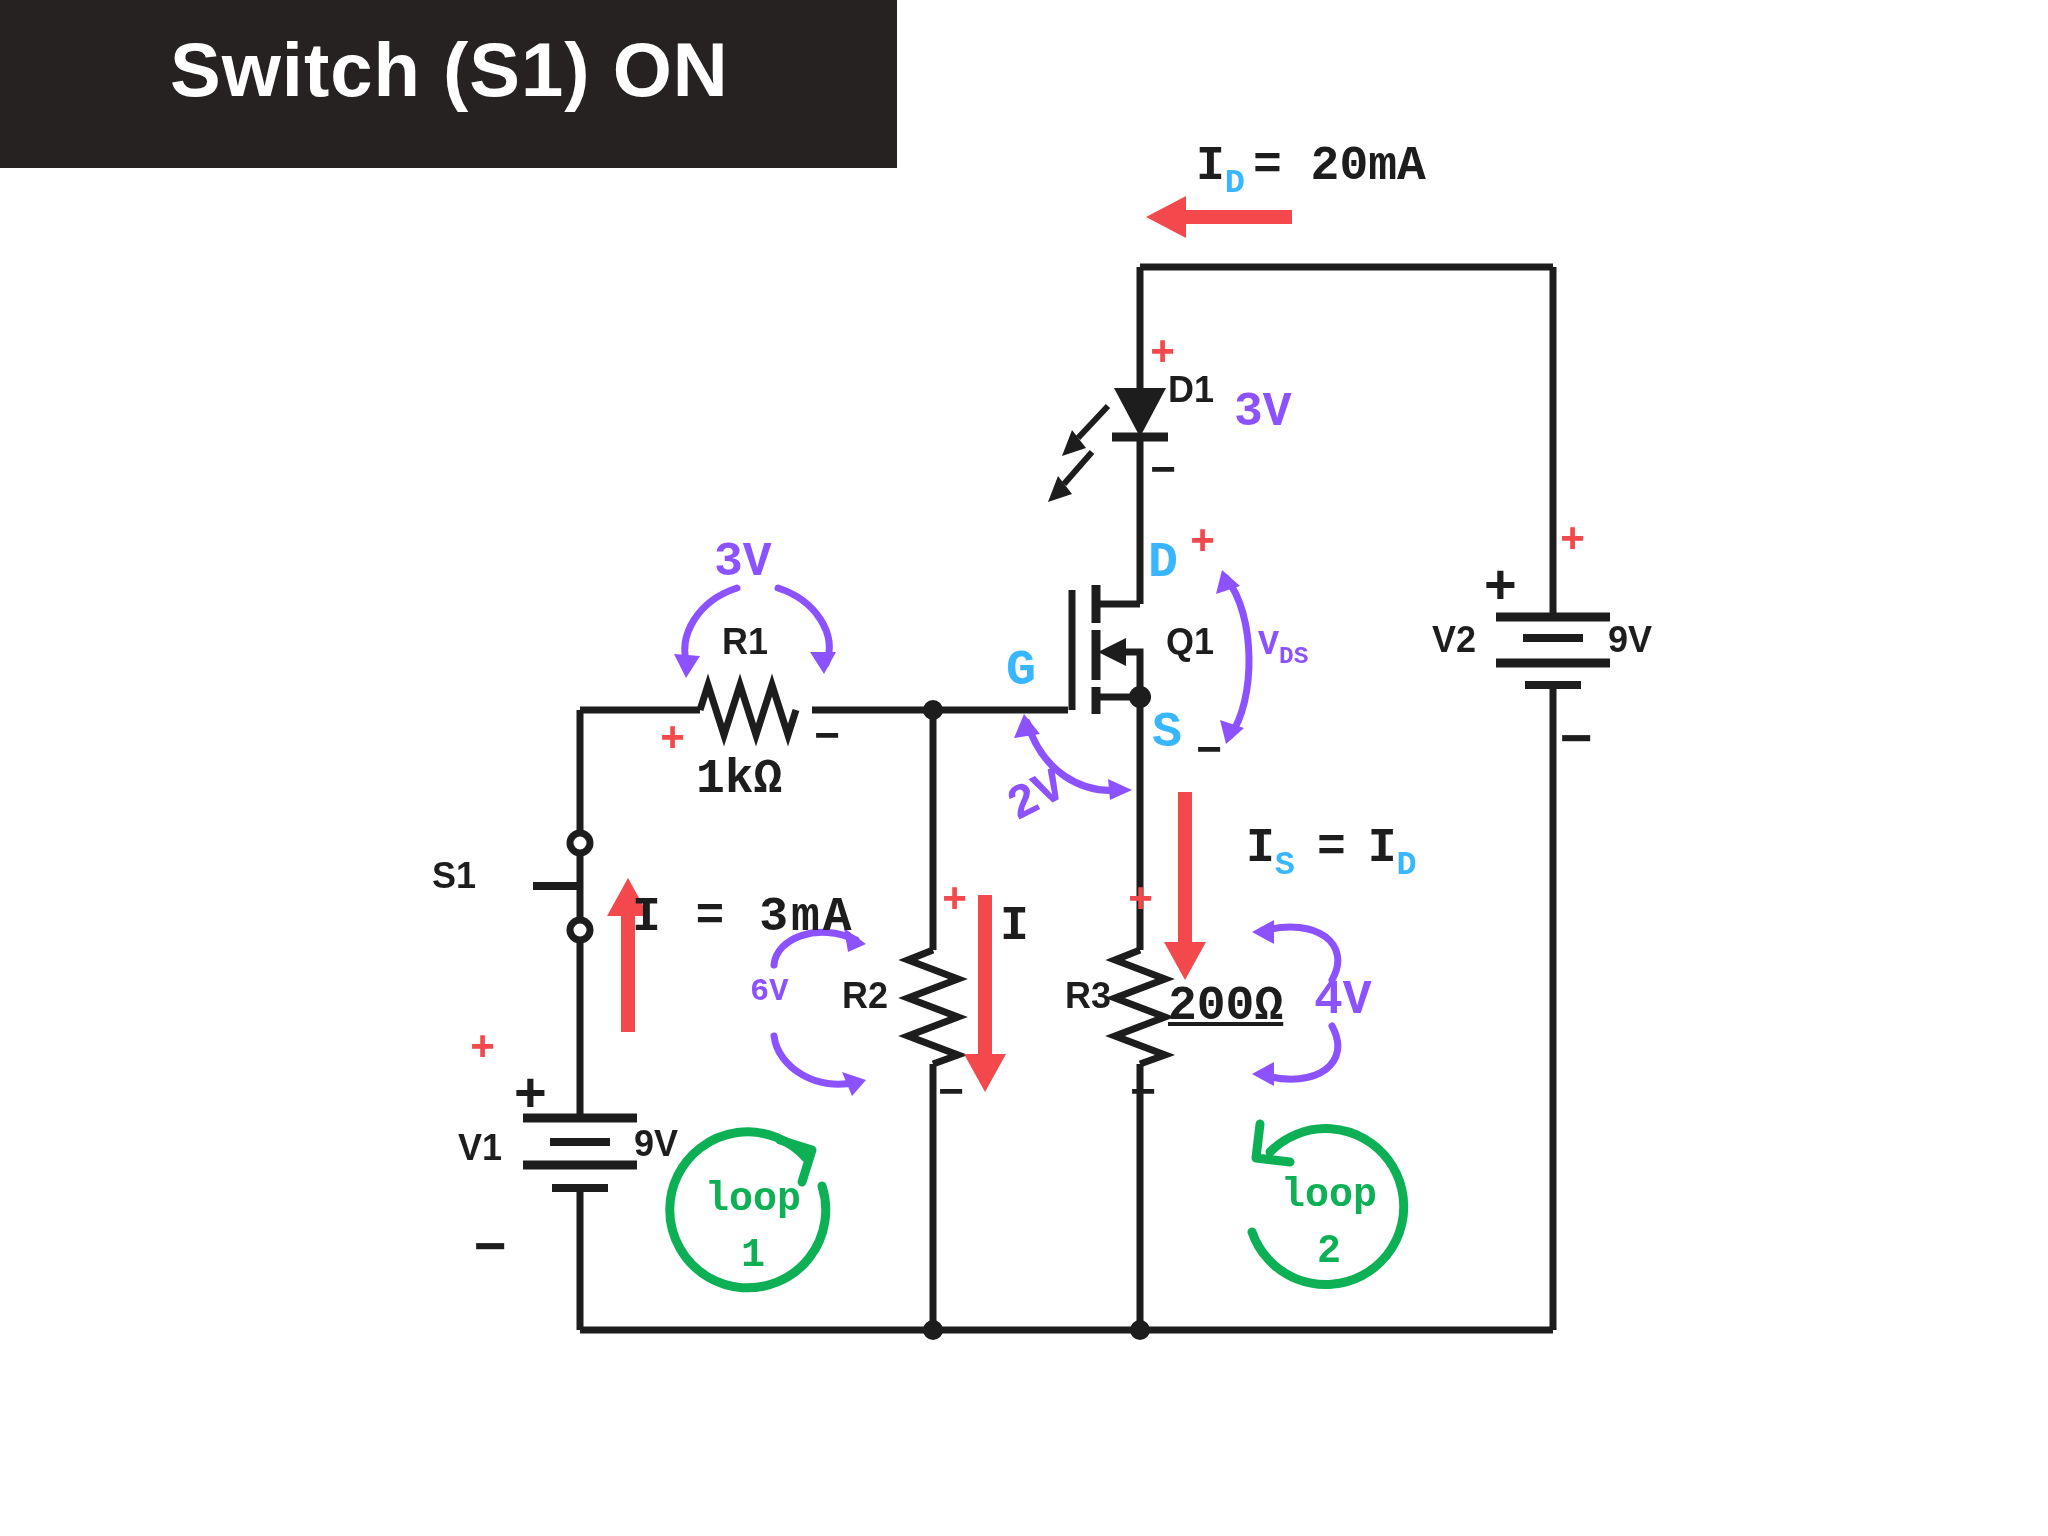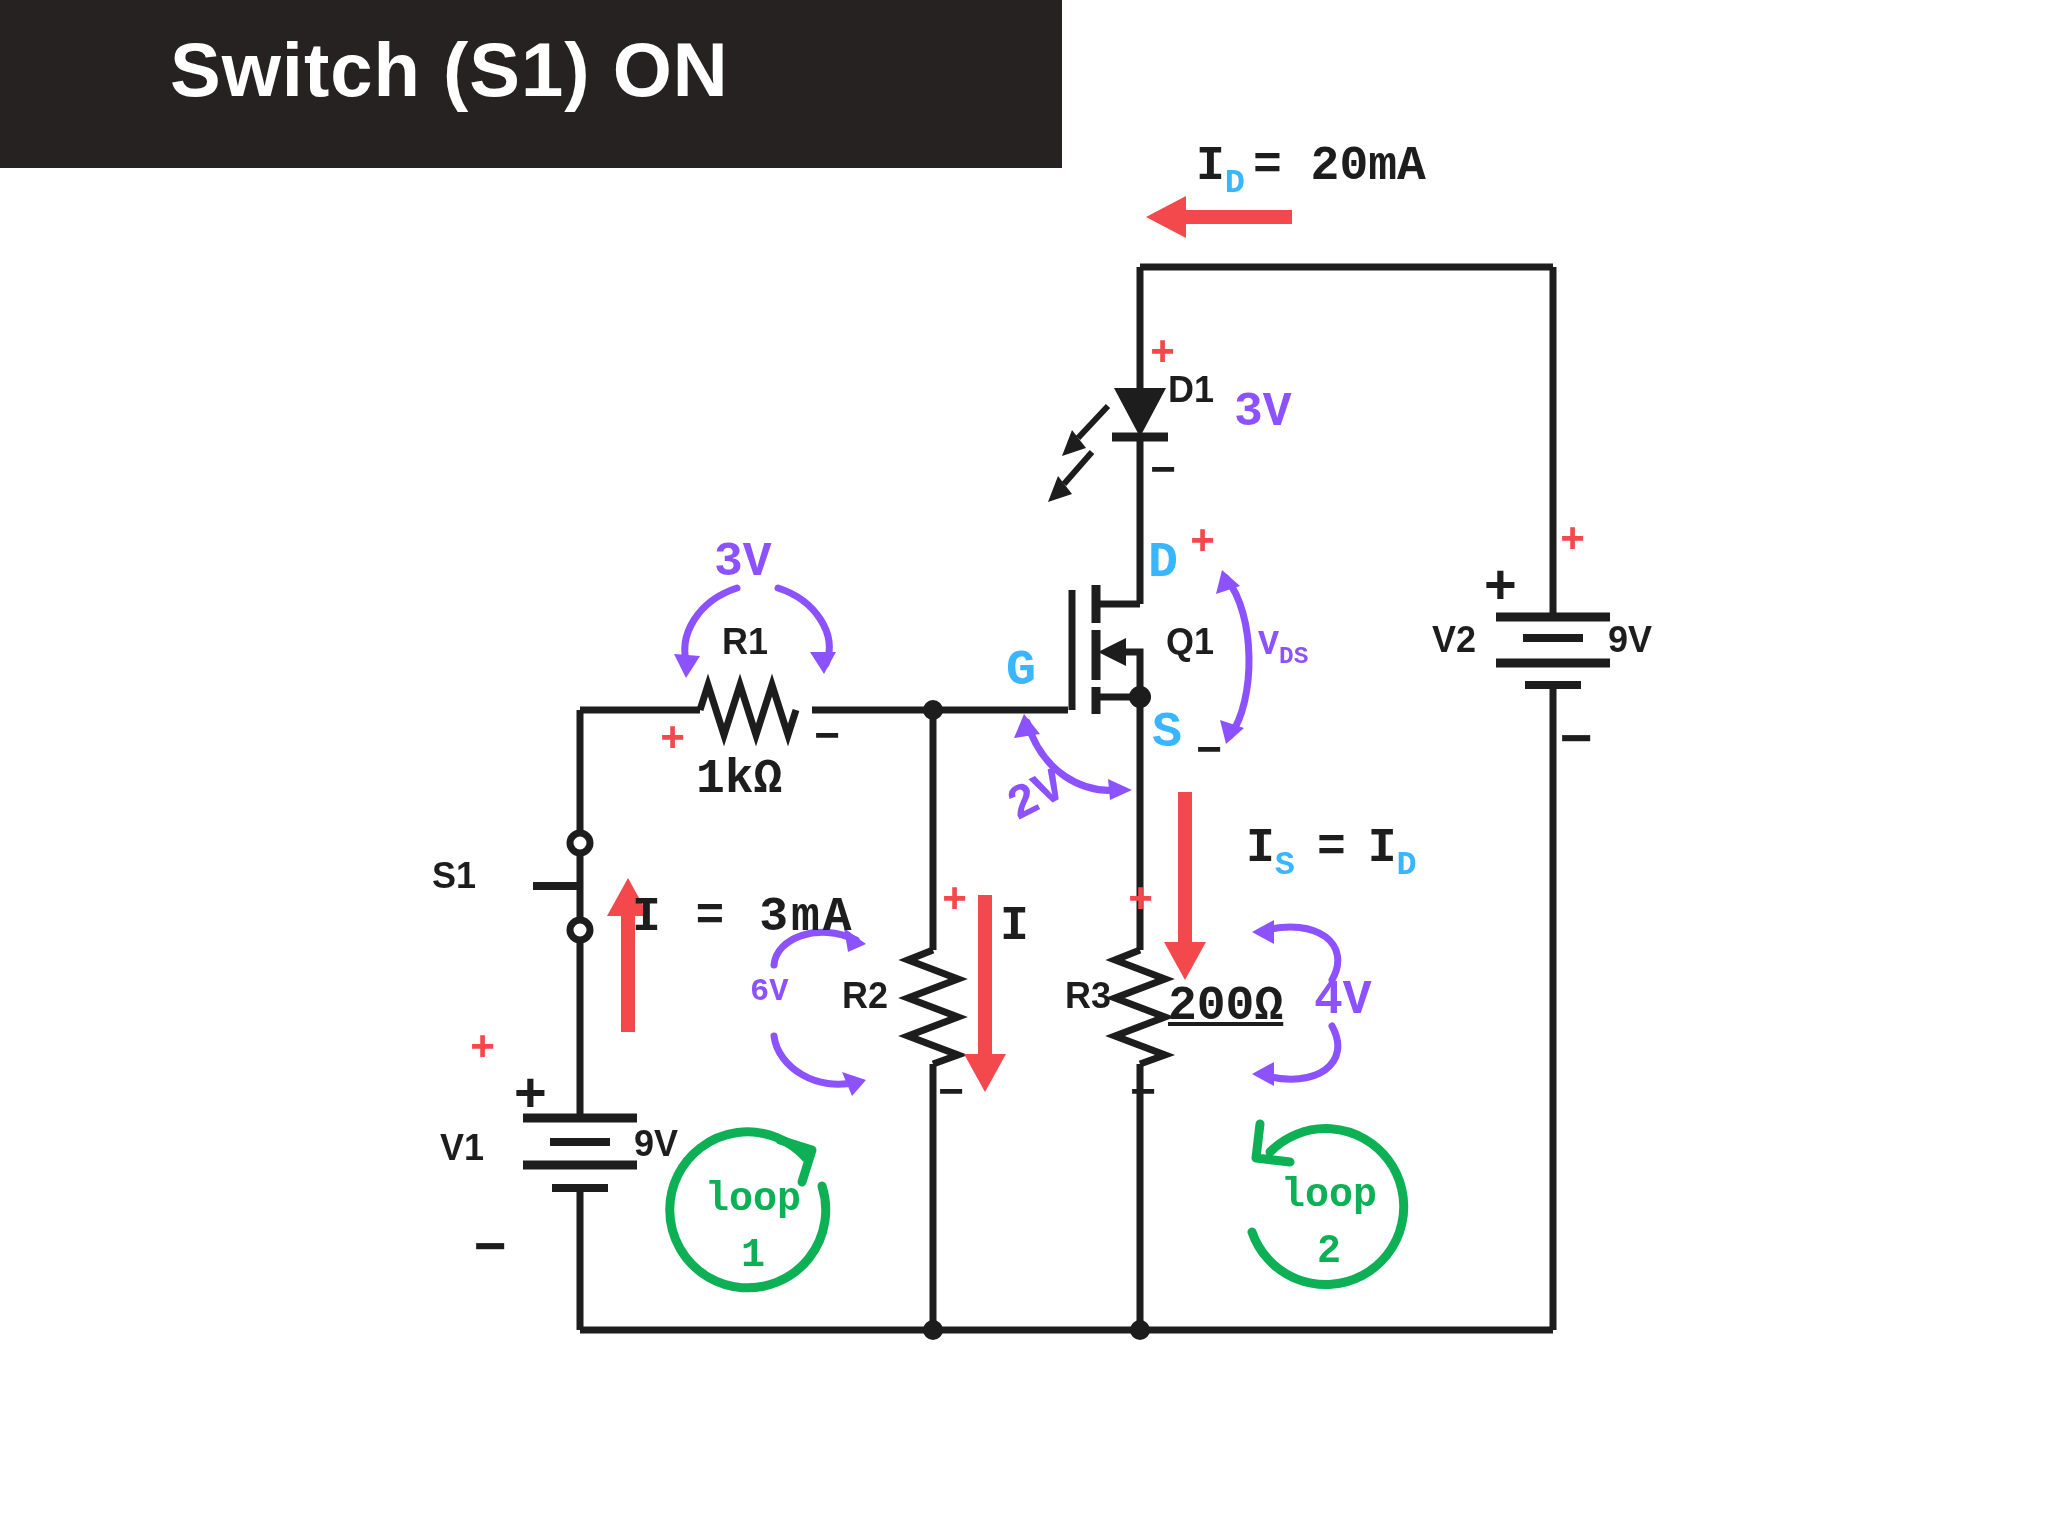--- a/index.html
+++ b/index.html
@@ -1,18 +1,18 @@
 <!DOCTYPE html>
 <html><head>
 <meta charset="utf-8">
 <style>
   html,body{margin:0;padding:0;background:#fff;}
   #page{position:relative;width:2048px;height:1536px;background:#ffffff;overflow:hidden;
         font-family:"Liberation Sans",sans-serif;}
-  .banner{position:absolute;left:0;top:0;width:1062px;height:168px;background:#262222;}
+  .banner{position:absolute;left:0;top:0;width:897px;height:168px;background:#262222;}
   .banner .title{position:absolute;left:170px;top:28px;font-size:76px;font-weight:bold;
         color:#ffffff;letter-spacing:1px;line-height:1.1;}
   svg{position:absolute;left:0;top:0;}
   .lbl{position:absolute;line-height:1;white-space:nowrap;font-weight:bold;color:#1d1d1d;}
   .mono{font-family:"Liberation Mono","DejaVu Sans Mono",monospace;}
   .sans{font-family:"Liberation Sans",sans-serif;}
   .red{color:#f4494c;}
   .blue{color:#38b6ff;}
   .purple{color:#8c52ff;}
   .green{color:#0db055;}
@@ -162,21 +162,21 @@
   <div class="lbl mono red" style="left:660px;top:719px;font-size:42px;">+</div>
   <div class="lbl mono" style="left:814px;top:716px;font-size:44px;">−</div>
   <div class="lbl mono" style="left:696px;top:755px;font-size:48px;">1kΩ</div>
 
   <div class="lbl sans" style="left:432px;top:858px;font-size:36px;">S1</div>
 
   <div class="lbl mono" style="left:632px;top:868px;font-size:48px;letter-spacing:3px;margin-top:25px;">I = 3mA</div>
 
   <div class="lbl mono red" style="left:470px;top:1028px;font-size:42px;">+</div>
   <div class="lbl sans" style="left:514px;top:1064px;font-size:56px;">+</div>
-  <div class="lbl sans" style="left:440px;top:1130px;font-size:36px;">V1</div>
+  <div class="lbl sans" style="left:458px;top:1130px;font-size:36px;">V1</div>
   <div class="lbl sans" style="left:634px;top:1126px;font-size:36px;">9V</div>
   <div class="lbl sans" style="left:474px;top:1218px;font-size:56px;">−</div>
 
   <div class="lbl mono red" style="left:1560px;top:520px;font-size:42px;">+</div>
   <div class="lbl sans" style="left:1484px;top:556px;font-size:56px;">+</div>
   <div class="lbl sans" style="left:1432px;top:622px;font-size:36px;">V2</div>
   <div class="lbl sans" style="left:1608px;top:622px;font-size:36px;">9V</div>
   <div class="lbl sans" style="left:1560px;top:710px;font-size:56px;">−</div>
 
   <div class="lbl mono purple" style="left:750px;top:976px;font-size:32px;">6V</div>

